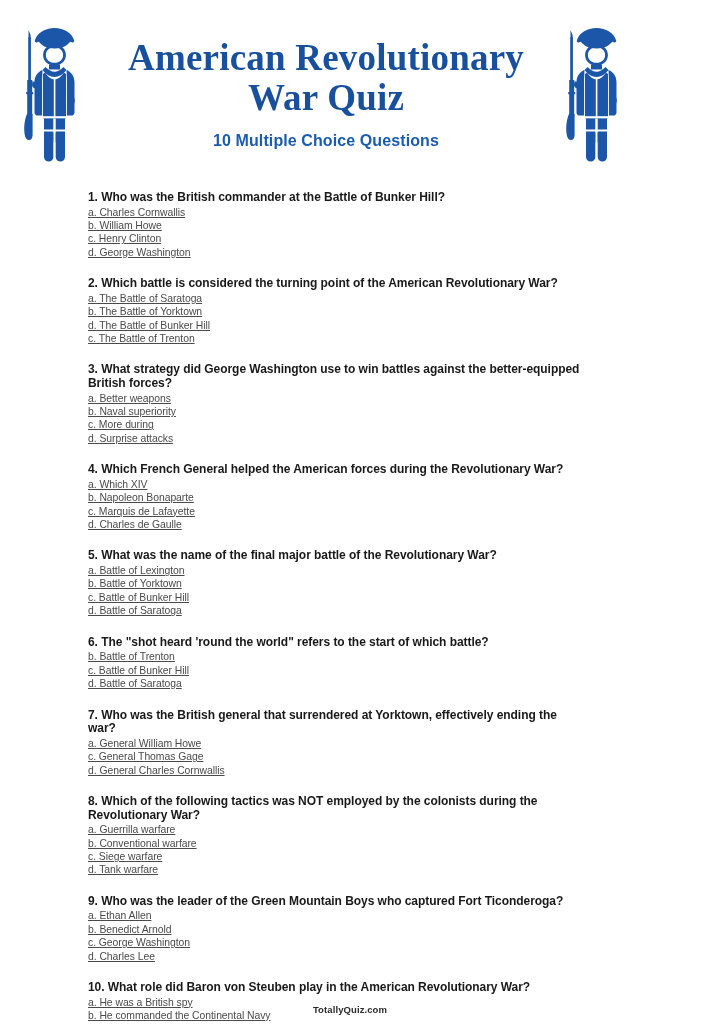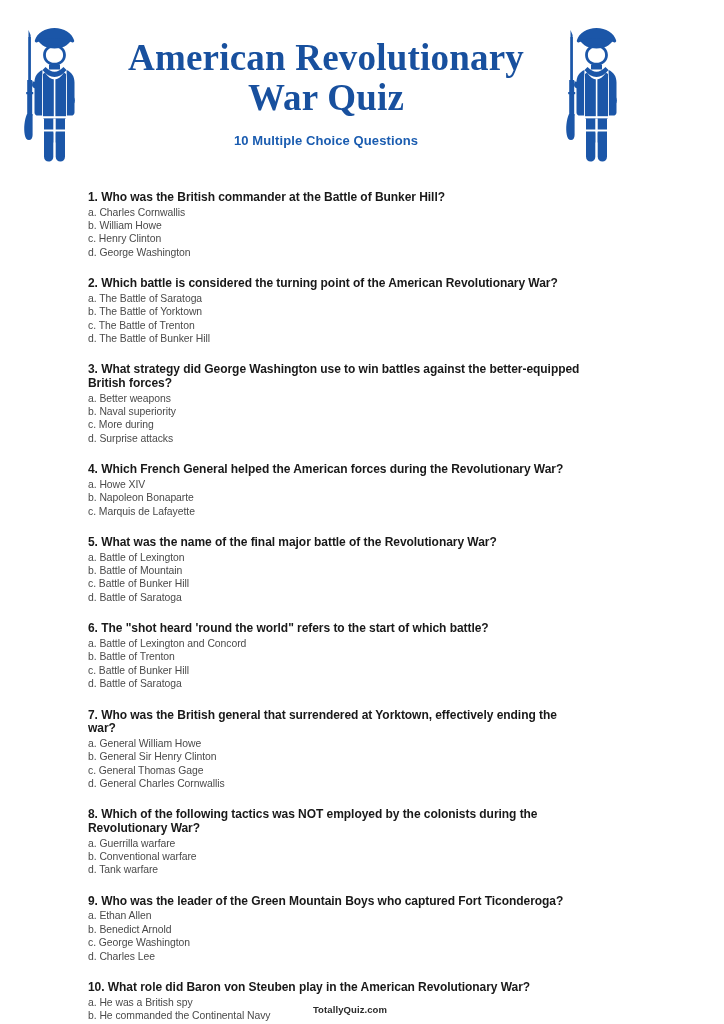--- a/index.html
+++ b/index.html
@@ -51,21 +51,21 @@
     font-size: 37px;
     line-height: 40px;
     color: #18509e;
     letter-spacing: 0.2px;
     margin: 0;
   }
   .quiz-subtitle {
     margin: 14px 0 0 0;
     font-family: "Liberation Sans", sans-serif;
     font-weight: 600;
-    font-size: 13px;
+    font-size: 16px;
     line-height: 18px;
     color: #1a5cb0;
     letter-spacing: 0.1px;
   }
 
   
   .quiz-body {
     padding: 13px 72px 0 88px;
   }
   .question-block {
@@ -81,20 +81,21 @@
     margin: 0 0 1px 0;
     letter-spacing: -0.05px;
   }
   .option {
     font-size: 10.4px;
     line-height: 13.4px;
     font-weight: 400;
     color: #4a4a4a;
     margin: 0;
     letter-spacing: -0.05px;
+    text-decoration: underline;
   }
 
   
   .footer {
     position: absolute;
     left: 0;
     right: 0;
     bottom: 9px;
     text-align: center;
     font-size: 9.5px;
@@ -201,67 +202,67 @@
       <p class="option">a. Charles Cornwallis</p>
       <p class="option">b. William Howe</p>
       <p class="option">c. Henry Clinton</p>
       <p class="option">d. George Washington</p>
     </div>
 
     <div class="question-block">
       <p class="question-text">2. Which battle is considered the turning point of the American Revolutionary War?</p>
       <p class="option">a. The Battle of Saratoga</p>
       <p class="option">b. The Battle of Yorktown</p>
+      <p class="option">d. The Battle of Bunker Hill</p>
       <p class="option">c. The Battle of Trenton</p>
-      <p class="option">d. The Battle of Bunker Hill</p>
     </div>
 
     <div class="question-block">
       <p class="question-text">3. What strategy did George Washington use to win battles against the better-equipped British forces?</p>
       <p class="option">a. Better weapons</p>
       <p class="option">b. Naval superiority</p>
       <p class="option">c. More during</p>
       <p class="option">d. Surprise attacks</p>
     </div>
 
     <div class="question-block">
       <p class="question-text">4. Which French General helped the American forces during the Revolutionary War?</p>
-      <p class="option">a. Howe XIV</p>
+      <p class="option">a. Which XIV</p>
       <p class="option">b. Napoleon Bonaparte</p>
       <p class="option">c. Marquis de Lafayette</p>
+      <p class="option">d. Charles de Gaulle</p>
     </div>
 
     <div class="question-block">
       <p class="question-text">5. What was the name of the final major battle of the Revolutionary War?</p>
       <p class="option">a. Battle of Lexington</p>
-      <p class="option">b. Battle of Mountain</p>
+      <p class="option">b. Battle of Yorktown</p>
       <p class="option">c. Battle of Bunker Hill</p>
       <p class="option">d. Battle of Saratoga</p>
     </div>
 
     <div class="question-block">
       <p class="question-text">6. The "shot heard 'round the world" refers to the start of which battle?</p>
-      <p class="option">a. Battle of Lexington and Concord</p>
       <p class="option">b. Battle of Trenton</p>
       <p class="option">c. Battle of Bunker Hill</p>
       <p class="option">d. Battle of Saratoga</p>
     </div>
 
     <div class="question-block">
       <p class="question-text">7. Who was the British general that surrendered at Yorktown, effectively ending the war?</p>
       <p class="option">a. General William Howe</p>
-      <p class="option">b. General Sir Henry Clinton</p>
       <p class="option">c. General Thomas Gage</p>
       <p class="option">d. General Charles Cornwallis</p>
     </div>
 
     <div class="question-block">
       <p class="question-text">8. Which of the following tactics was NOT employed by the colonists during the Revolutionary War?</p>
       <p class="option">a. Guerrilla warfare</p>
       <p class="option">b. Conventional warfare</p>
+      <p class="option">c. Siege warfare</p>
       <p class="option">d. Tank warfare</p>
     </div>
 
     <div class="question-block">
       <p class="question-text">9. Who was the leader of the Green Mountain Boys who captured Fort Ticonderoga?</p>
       <p class="option">a. Ethan Allen</p>
       <p class="option">b. Benedict Arnold</p>
       <p class="option">c. George Washington</p>
       <p class="option">d. Charles Lee</p>
     </div>

